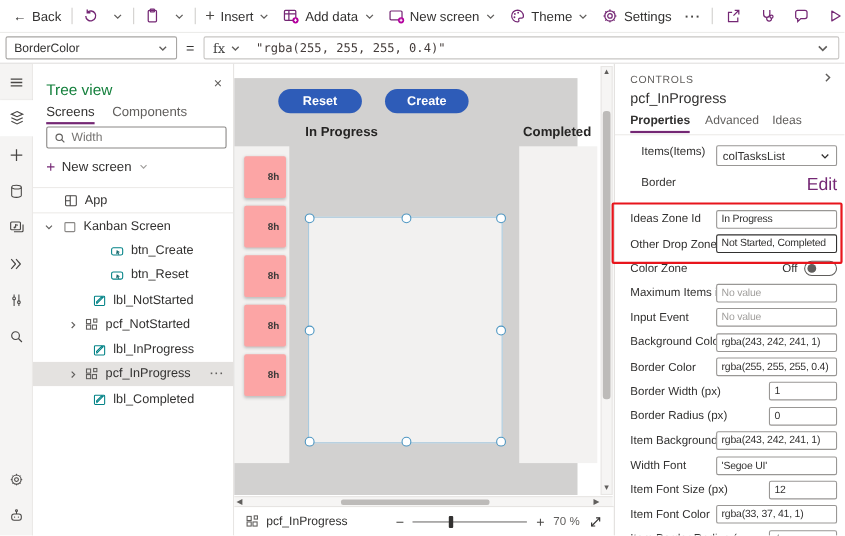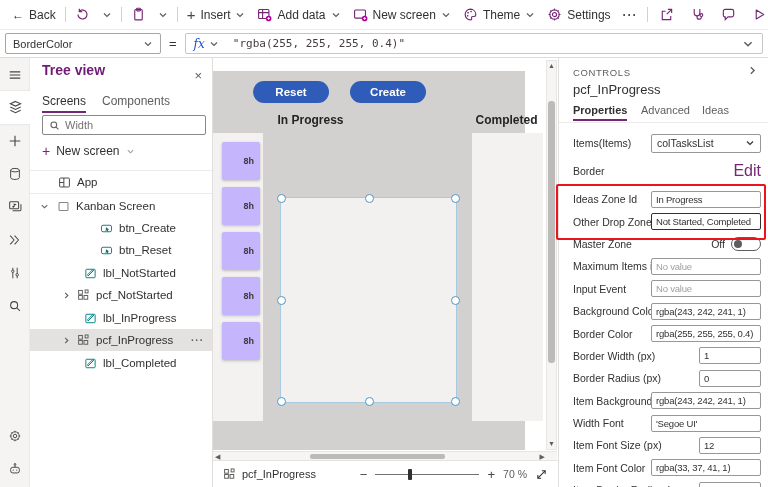--- a/index.html
+++ b/index.html
@@ -16,32 +16,32 @@
   .vdiv{width:1px;height:15px;background:#d2d0ce;margin:0 3px;flex:0 0 auto}
   #topbar-right{margin-left:auto;display:flex;align-items:center}
   #topbar-right .tbtn{padding:0 8px}
   
   #formulabar{position:absolute;left:0;top:30px;width:768px;height:28px;display:flex;align-items:center;
               gap:8px;padding:0 5px;box-sizing:border-box;background:#fff;border-bottom:1px solid #dddbd9}
   #prop-select{width:156px;height:21px;border:1px solid #a8a6a4;border-radius:2px;display:flex;align-items:center;
                justify-content:space-between;padding:0 7px;font-size:11px;background:#fff;box-sizing:border-box;cursor:pointer}
   #fx-field{flex:1;height:21px;border:1px solid #c8c6c4;border-radius:2px;display:flex;align-items:center;
             background:#fff;box-sizing:border-box;padding:0 8px}
-  #fx-label{font-family:"DejaVu Serif","Liberation Serif",serif;font-style:italic;font-size:12px;color:#1d4ed8;margin-right:4px}
+  #fx-label{font-family:"DejaVu Serif","Liberation Serif",serif;font-size:12px;color:#404040;margin-right:4px}
   #formula-text{font-family:"DejaVu Sans Mono","Liberation Mono",monospace;font-size:11px;color:#443c3a;margin-left:14px;white-space:nowrap}
   #fx-end-chev{margin-left:auto}
   .eq{font-size:13px;color:#323130}
   
   #rail{position:absolute;left:0;top:58px;width:30px;height:429px;background:#f5f4f3;border-right:1px solid #ebe9e7;box-sizing:border-box}
   .rail-ic{width:30px;height:33px;display:flex;align-items:center;justify-content:center;color:#484644;cursor:pointer}
   .rail-ic.sel{background:#fff;box-shadow:0 0 2px rgba(0,0,0,.12)}
   #rail-bottom{position:absolute;bottom:2px;left:0}
   
   #tree{position:absolute;left:30px;top:58px;width:183px;height:429px;background:#fff;border-right:1px solid #e1dfdd;box-sizing:border-box}
-  #tree-title{position:absolute;left:12px;top:4px;font-size:14px;font-weight:bold;color:#701a75}
+  #tree-title{position:absolute;left:12px;top:15px;font-size:14px;font-weight:normal;color:#15803d}
   #tree-close{position:absolute;right:8px;top:8px;font-size:13px;color:#605e5c;cursor:pointer;padding:2px}
   .tree-tab{position:absolute;top:36px;font-size:12px;cursor:pointer}
   #tab-screens{left:12px;color:#323130}
   #tab-screens::after{content:"";position:absolute;left:0;right:0;bottom:-5px;height:2px;background:#742774}
   #tab-components{left:72px;color:#605e5c}
   #tree-search{position:absolute;left:12px;right:6px;top:57px;height:20px;border:1px solid #8a8886;border-radius:2px;
                display:flex;align-items:center;gap:5px;padding:0 6px;color:#767472;font-size:11px;cursor:text;box-sizing:border-box}
   #tree-newscreen{position:absolute;left:12px;top:84px;height:18px;display:flex;align-items:center;gap:6px;font-size:12px;cursor:pointer}
   #tree-newscreen .plus{color:#742774;font-size:14px;line-height:1}
   .t-hr{position:absolute;left:0;right:0;height:1px;background:#edebe9}
@@ -53,21 +53,21 @@
   
   #canvas{position:absolute;left:213px;top:58px;width:345px;height:429px;background:#fff}
   #artboard{position:absolute;left:0;top:13px;width:312px;height:379px;background:#d2d1d0}
   .cv-btn{position:absolute;top:10px;width:76px;height:22px;border-radius:11px;background:#2e5cb8;color:#fff;
           font-size:11.5px;font-weight:bold;display:flex;align-items:center;justify-content:center;cursor:pointer}
   #btn-reset{left:40px}#btn-create{left:137px}
   .col-title{position:absolute;top:42px;font-size:12px;font-weight:bold;color:#252423;text-align:center}
   #title-inprogress{left:20px;width:155px}
   #title-completed{left:255px;width:77px}
   #ns-strip{position:absolute;left:0;top:62px;width:50px;height:288px;background:#f3f2f1}
-  .card{position:absolute;left:9px;width:38px;height:38px;background:#c4b5fd;border-radius:2px;
+  .card{position:absolute;left:9px;width:38px;height:38px;background:#fca5a5;border-radius:2px;
         box-shadow:0 1px 3px rgba(0,0,0,.22);display:flex;align-items:center;justify-content:flex-end;
         padding-right:6px;box-sizing:border-box;font-size:9px;font-weight:bold;color:#3b3a39;cursor:pointer}
   #completed-col{position:absolute;left:259px;top:62px;width:71px;height:288px;background:#f3f2f1}
   #selection{position:absolute;left:67px;top:126px;width:177px;height:206px;background:#f2f1f0;border:1px solid #a9cade;box-sizing:border-box;cursor:move}
   .hnd{position:absolute;width:9px;height:9px;border-radius:50%;background:#fff;border:1.5px solid #4f97c2;box-sizing:border-box}
   
   #vscroll{position:absolute;left:333px;top:2px;width:11px;height:390px;background:#f6f5f4;border:1px solid #e8e6e4;box-sizing:border-box}
   #vscroll .arr{position:absolute;left:0;width:100%;text-align:center;font-size:7px;color:#605e5c;line-height:8px}
   #vthumb{position:absolute;left:1px;top:40px;width:7px;height:262px;background:#bdbbb9;border-radius:3px}
   #hscroll{position:absolute;left:0;top:393px;width:344px;height:9px;background:#f6f5f4;border-top:1px solid #e8e6e4;box-sizing:border-box}
@@ -87,21 +87,21 @@
   #panel{position:absolute;left:558px;top:58px;width:210px;height:429px;background:#fff;border-left:1px solid #e1dfdd;box-sizing:border-box}
   #p-header{position:absolute;left:14px;top:9px;font-size:9.5px;letter-spacing:.6px;color:#605e5c}
   #p-header-chev{position:absolute;right:10px;top:7px;cursor:pointer}
   #p-name{position:absolute;left:14px;top:24px;font-size:13px;color:#323130}
   .p-tab{position:absolute;top:46px;font-size:11px;cursor:pointer}
   #ptab-properties{left:14px;color:#323130;font-weight:bold}
   #ptab-properties::after{content:"";position:absolute;left:0;right:0;bottom:-5px;height:2px;background:#742774}
   #ptab-advanced{left:82px;color:#605e5c}
   #ptab-ideas{left:143px;color:#605e5c}
   #p-tabline{position:absolute;left:0;right:0;top:64px;height:1px;background:#edebe9}
-  .p-row{position:absolute;left:14px;right:7px;height:22px;display:flex;align-items:center}
+  .p-row{position:absolute;left:24px;right:7px;height:22px;display:flex;align-items:flex-start}
   .p-lbl{flex:1;font-size:10.5px;color:#323130;white-space:nowrap;overflow:hidden}
   .inp{width:110px;height:17px;border:1px solid #999795;border-radius:2px;background:#fff;font-size:9.5px;letter-spacing:-.2px;
        display:flex;align-items:center;padding:0 4px;color:#323130;box-sizing:border-box;white-space:nowrap;overflow:hidden;cursor:text}
   .inp.num{width:62px}
   .inp.muted{color:#a19f9d}
   .inp.focused{border:1.5px solid #323130}
   .p-select{width:110px;height:19px;border:1px solid #999795;border-radius:2px;display:flex;align-items:center;
             justify-content:space-between;padding:0 5px;font-size:10.5px;box-sizing:border-box;cursor:pointer}
   #p-edit{font-size:16px;color:#742774;cursor:pointer}
   #prop-rows{position:absolute;left:0;top:130px;right:0;bottom:0;overflow:hidden}
@@ -554,21 +554,21 @@
     <div id="prop-rows">
       <div class="pr">
         <span class="p-lbl">Ideas Zone Id</span>
         <div class="inp">In Progress</div>
       </div>
       <div class="pr">
         <span class="p-lbl">Other Drop Zone Ids</span>
         <div class="inp focused">Not Started, Completed</div>
       </div>
       <div class="pr">
-        <span class="p-lbl">Master Zone</span>
+        <span class="p-lbl">Color Zone</span>
         <span class="tgl-state">Off</span>
         <div class="tgl-off"></div>
       </div>
       <div class="pr">
         <span class="p-lbl">Maximum Items in Z...</span>
         <div class="inp muted">No value</div>
       </div>
       <div class="pr">
         <span class="p-lbl">Input Event</span>
         <div class="inp muted">No value</div>

